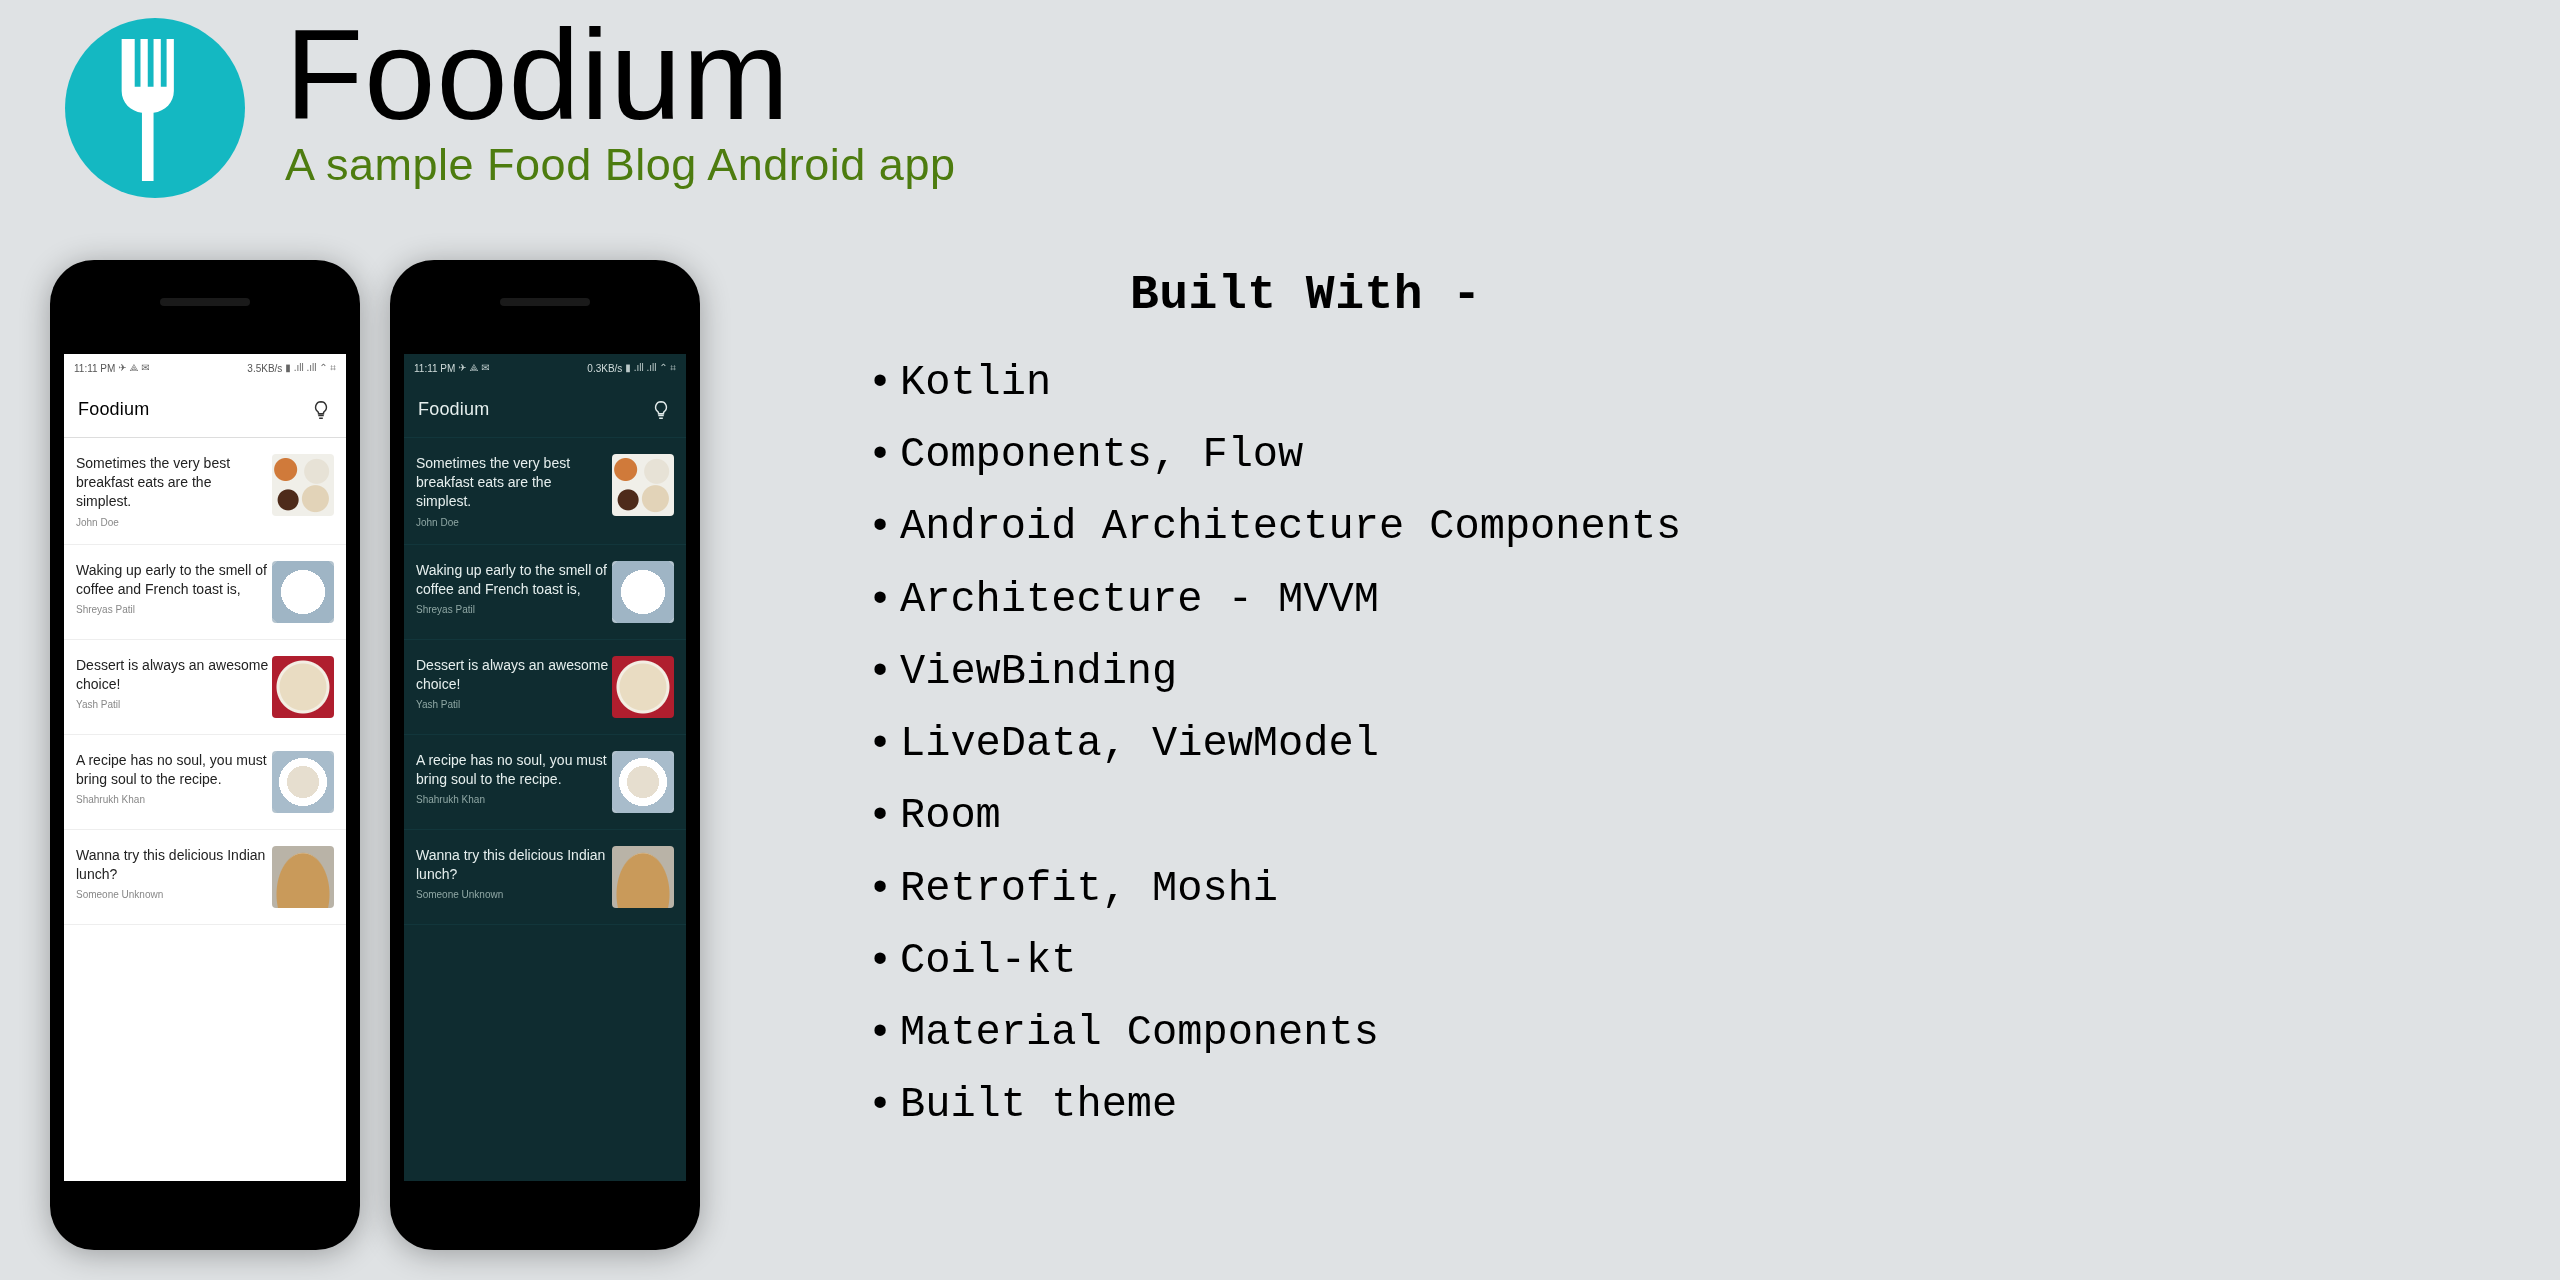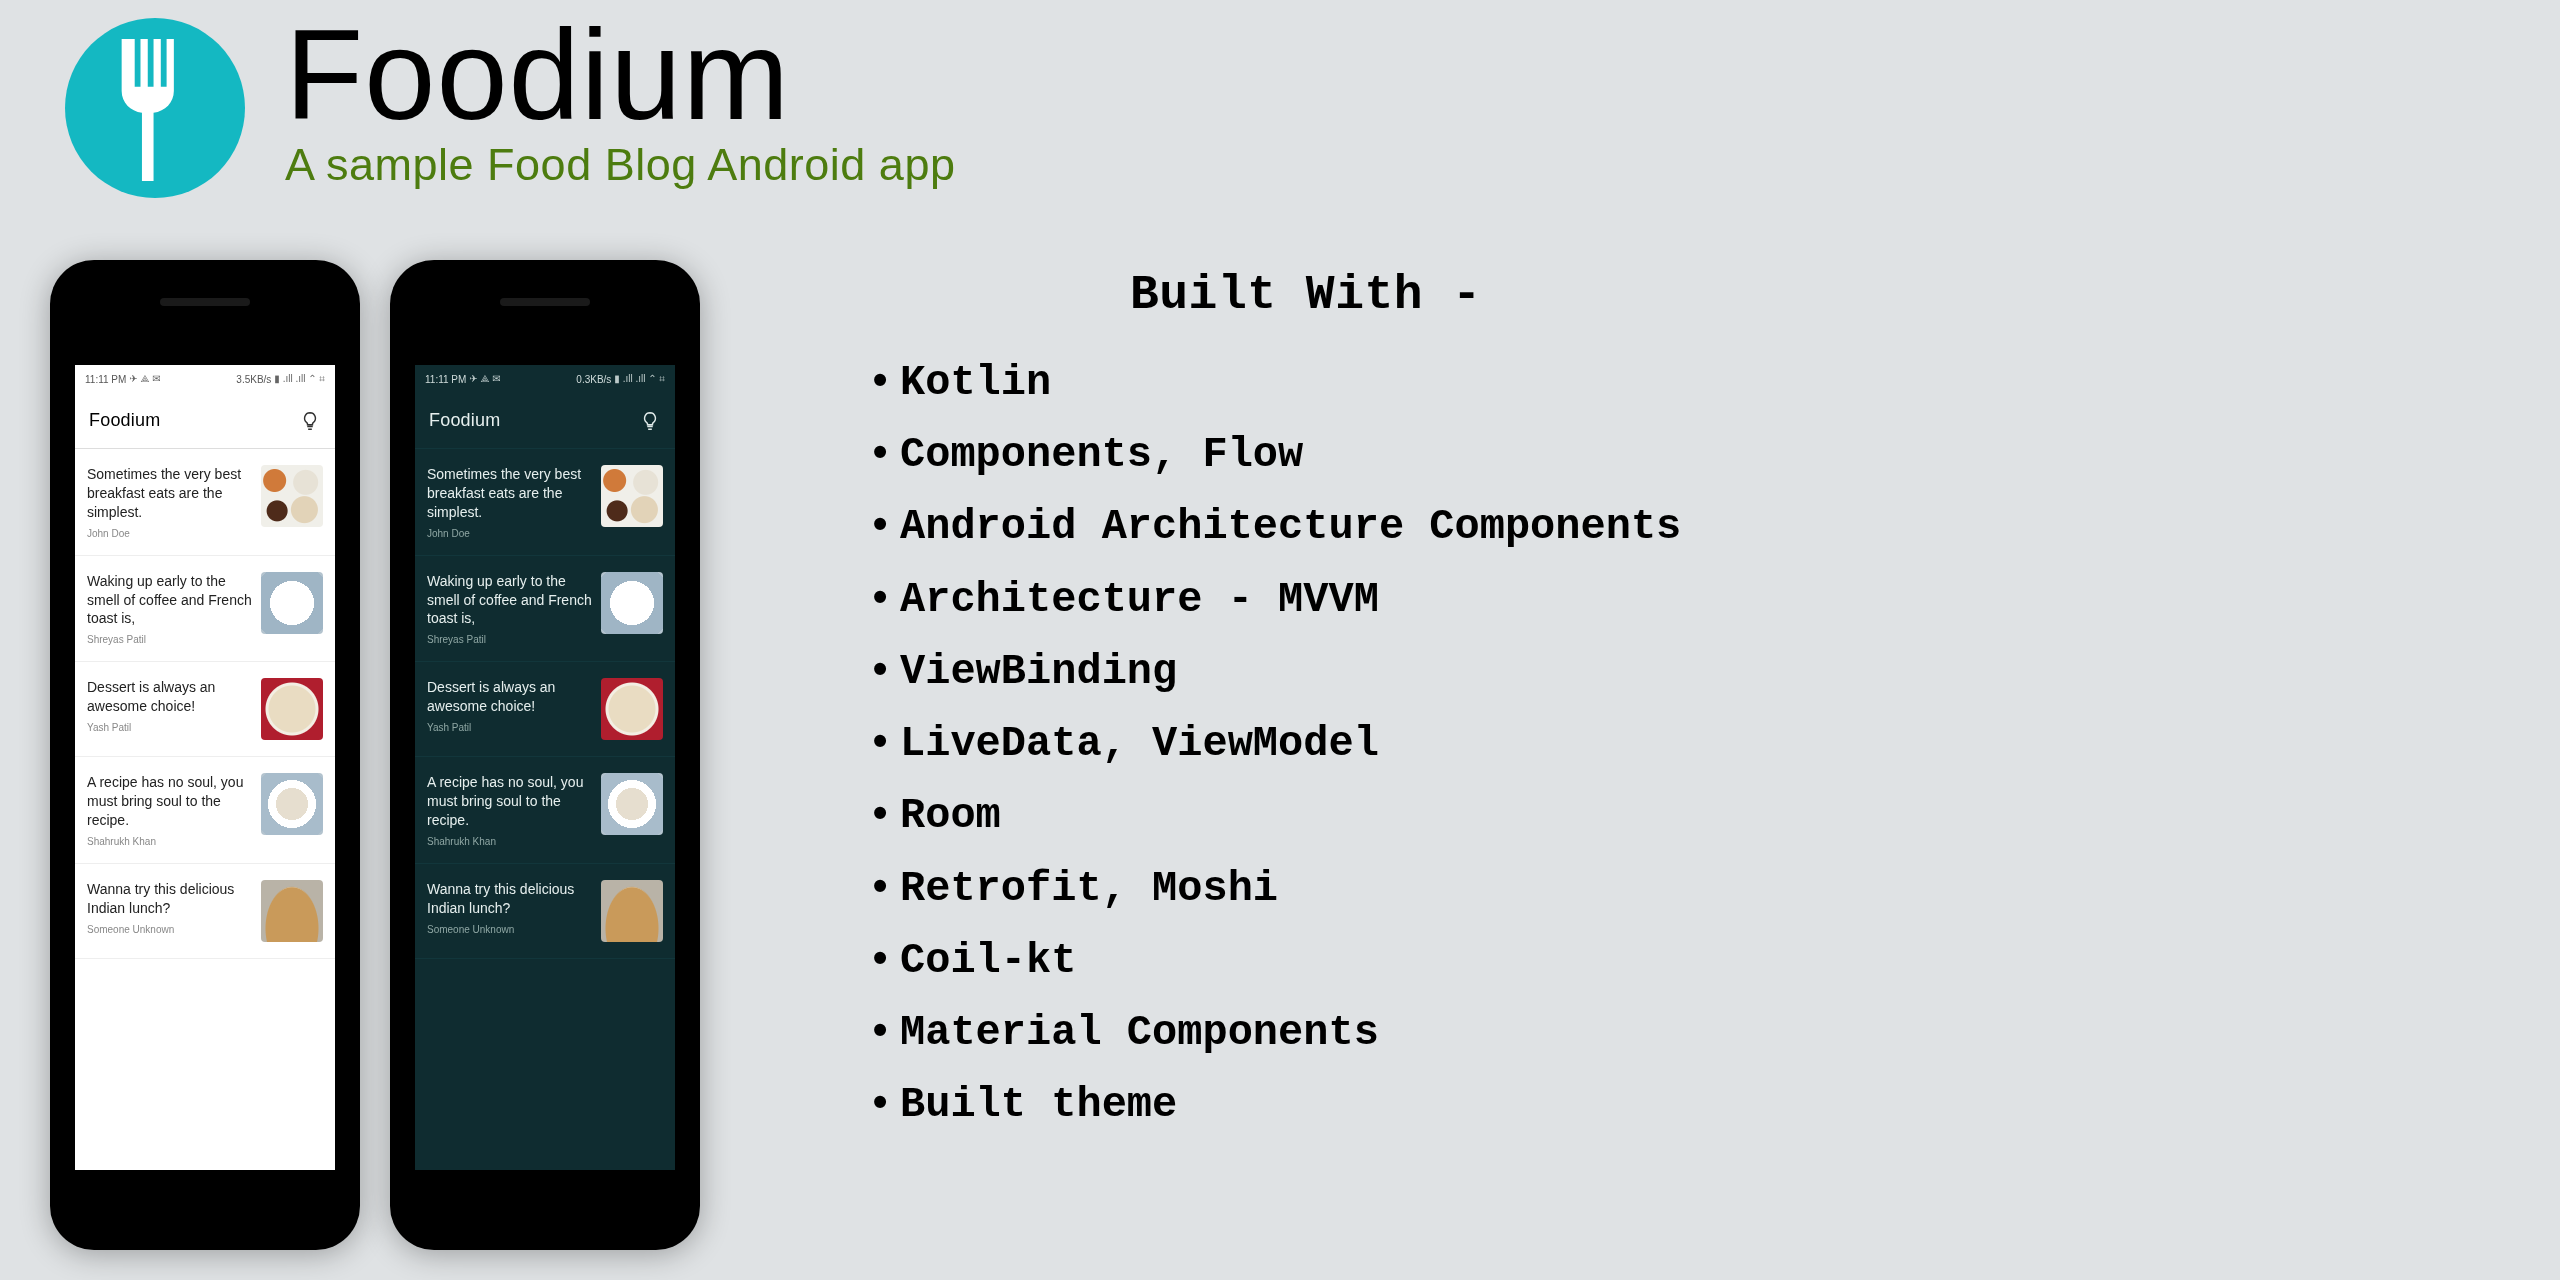--- a/index.html
+++ b/index.html
@@ -56,21 +56,21 @@
       top: 260px;
       left: 50px;
       display: flex;
       gap: 30px;
     }
     .phone-frame {
       width: 310px;
       height: 990px;
       background: #000;
       border-radius: 44px;
-      padding: 25px;
+      padding: 14px;
       position: relative;
       box-shadow: 0 4px 30px rgba(0,0,0,0.3);
     }
     .phone-inner {
       width: 100%;
       height: 100%;
       background: #000;
       border-radius: 34px;
       overflow: hidden;
       position: relative;
@@ -191,21 +191,21 @@
       font-weight: 700;
       color: #000;
       margin-left: 270px;
       margin-bottom: 25px;
       letter-spacing: .5px;
     }
     .built-list {
       list-style: none;
       font-family: "SFMono-Regular", Menlo, Consolas, "Liberation Mono", monospace;
       font-size: 42px;
-      font-weight: 700;
+      font-weight: 400;
       color: #000;
       line-height: 1.72;
     }
     .built-list li::before {
       content: "•";
       display: inline-block;
       width: 40px;
       text-align: center;
     }
   </style>

